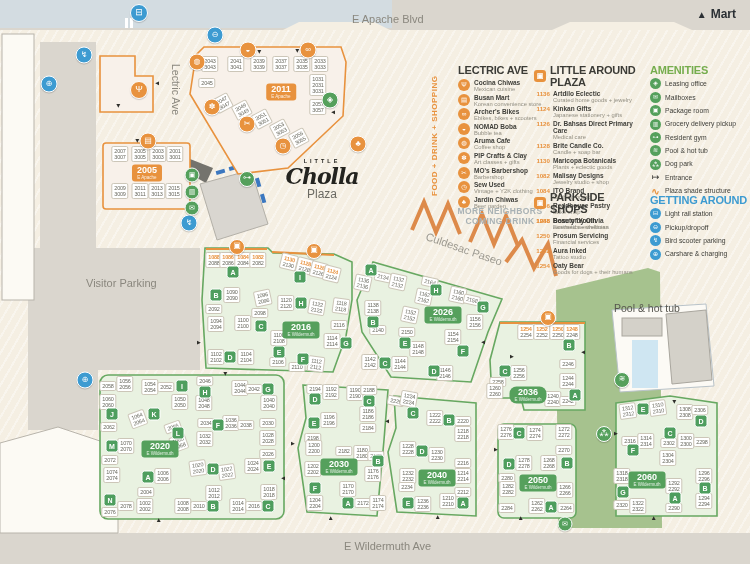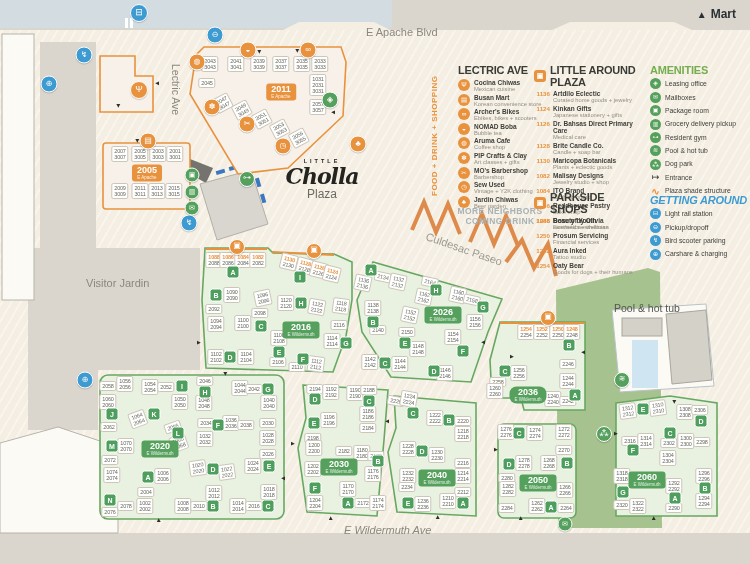--- a/index.html
+++ b/index.html
@@ -23,44 +23,44 @@
     padding:1px 5px 2px;text-align:center;color:#fff;}
   .pill.green{background:#55A05C;}.pill.orange{background:#E8923E;}
   .pn{font-weight:bold;font-size:9px;line-height:9px;}
   .ps{font-size:4.5px;line-height:5px;opacity:.85;}
   .micon{position:absolute;border-radius:50%;color:#fff;text-align:center;
     transform:translate(-50%,-50%);border:1.5px solid #fff;box-shadow:0 1px 1px rgba(0,0,0,.18);}
   .micon.blue{background:#3D9BD1;}.micon.orange{background:#E8923E;}.micon.green{background:#55A05C;}
   .arr{position:absolute;font-size:5px;color:#2E2E2A;transform:translate(-50%,-50%);line-height:5px;}
   .slabel{position:absolute;color:#8A877E;font-size:11px;white-space:nowrap;}
   #station-label{left:10px;top:6px;color:#36464F;font-size:11.5px;}
-  #apache-label{left:352px;top:26px;margin-left:14px;}
+  #apache-label{left:352px;top:13px;}
   #north{position:absolute;right:14px;top:7px;color:#2B3034;font-size:12px;font-weight:bold;}
   #north .tri{font-size:10px;margin-right:4px;}
   #lectric-label{left:170px;top:64px;writing-mode:vertical-rl;font-size:10.5px;}
   #visitor-label{left:86px;top:277px;}
   #paseo-label{left:424px;top:243px;transform:rotate(19deg);color:#9B988F;}
-  #wildermuth-label{left:344px;top:524px;font-style:italic;}
+  #wildermuth-label{left:344px;top:540px;}
   #pool-label{left:614px;top:302px;color:#57564F;font-size:10.5px;}
   #park-label{left:560px;top:414px;width:44px;text-align:center;color:#48684C;font-size:9px;line-height:10px;font-weight:bold;white-space:pre-line;}
   #logo{position:absolute;left:276px;top:158px;width:92px;text-align:center;color:#23231F;}
   #logo .l1{font-size:5.5px;letter-spacing:3px;font-weight:bold;}
   #logo .l2{font-family:"DejaVu Serif",serif;font-style:italic;font-weight:bold;font-size:22px;line-height:24px;letter-spacing:-1px;}
   #logo .l3{font-size:12px;color:#6B6A63;line-height:13px;}
   .leg{position:absolute;}
   #leg-lectric{left:437px;top:64px;width:108px;}
   #leg-cholla{left:534px;top:64px;width:107px;}
   #leg-parkside{left:534px;top:191px;width:107px;}
   #leg-amen{left:650px;top:64px;width:98px;}
   #leg-get{left:650px;top:194px;width:98px;}
   .lhead{font-weight:bold;font-size:11px;line-height:12px;color:#3B3B36;letter-spacing:-.2px;}
   .lhead.withico{display:flex;align-items:center;gap:4px;}
   .hico{display:inline-block;width:12px;height:12px;border-radius:3px;background:#E8923E;color:#fff;font-size:7px;line-height:12px;text-align:center;flex:0 0 12px;}
   .ghead{color:#76AD4E;}
-  .bhead{color:#3D9BD1;font-style:italic;}
+  .bhead{color:#3D9BD1;}
   #leg-lectric .list{padding-left:21px;margin-top:3px;}
   .lrow{display:flex;gap:4px;margin-top:1.6px;align-items:flex-start;}
   .lic{flex:0 0 12px;width:12px;height:12px;border-radius:50%;background:#E8923E;color:#fff;font-size:6.5px;line-height:12px;text-align:center;}
   .lname{font-weight:bold;font-size:6.5px;line-height:7px;color:#3E3E39;}
   .ldesc{font-size:5.8px;line-height:6px;color:#928F83;}
   .crow{display:flex;gap:3px;margin-top:2px;align-items:flex-start;}
   .cnum{flex:0 0 16px;font-weight:bold;font-size:6.2px;line-height:7px;color:#E8923E;text-align:right;}
   .arow{display:flex;gap:4px;margin-top:2.4px;align-items:center;}
   .aic{flex:0 0 11px;width:11px;height:11px;border-radius:50%;color:#fff;font-size:6px;line-height:11px;text-align:center;}
   .aic.green{background:#55A05C;}.aic.blue{background:#3D9BD1;}
@@ -565,21 +565,21 @@
       <div class="arr" style="left: 653px; top: 518px; transform: translate(-50%, -50%) rotate(-90deg);">▶</div>
       <div class="arr" style="left: 616px; top: 433px; transform: translate(-50%, -50%) rotate(0deg);">▶</div>
       <div class="arr" style="left: 583px; top: 352px; transform: translate(-50%, -50%) rotate(180deg);">▶</div>
       <div class="arr" style="left: 483px; top: 342px; transform: translate(-50%, -50%) rotate(180deg);">▶</div>
       <div class="arr" style="left: 512px; top: 356px; transform: translate(-50%, -50%) rotate(0deg);">▶</div>
     </div>
 
   <div id="apache-label" class="slabel">E Apache Blvd</div>
   <div id="north"><span class="tri">▲</span><span>Mart</span></div>
   <div id="lectric-label" class="slabel">Lectric Ave</div>
-  <div id="visitor-label" class="slabel">Visitor Jardin</div>
+  <div id="visitor-label" class="slabel">Visitor Parking</div>
   <div id="paseo-label" class="slabel">Culdesac Paseo</div>
   <div id="wildermuth-label" class="slabel">E Wildermuth Ave</div>
   <div id="pool-label" class="slabel">Pool &amp; hot tub</div>
   <div id="park-label">Culdesac
 Park</div>
 
   <div id="logo">
     <div class="l1">LITTLE</div>
     <div class="l2">Cholla</div>
     <div class="l3">Plaza</div>

